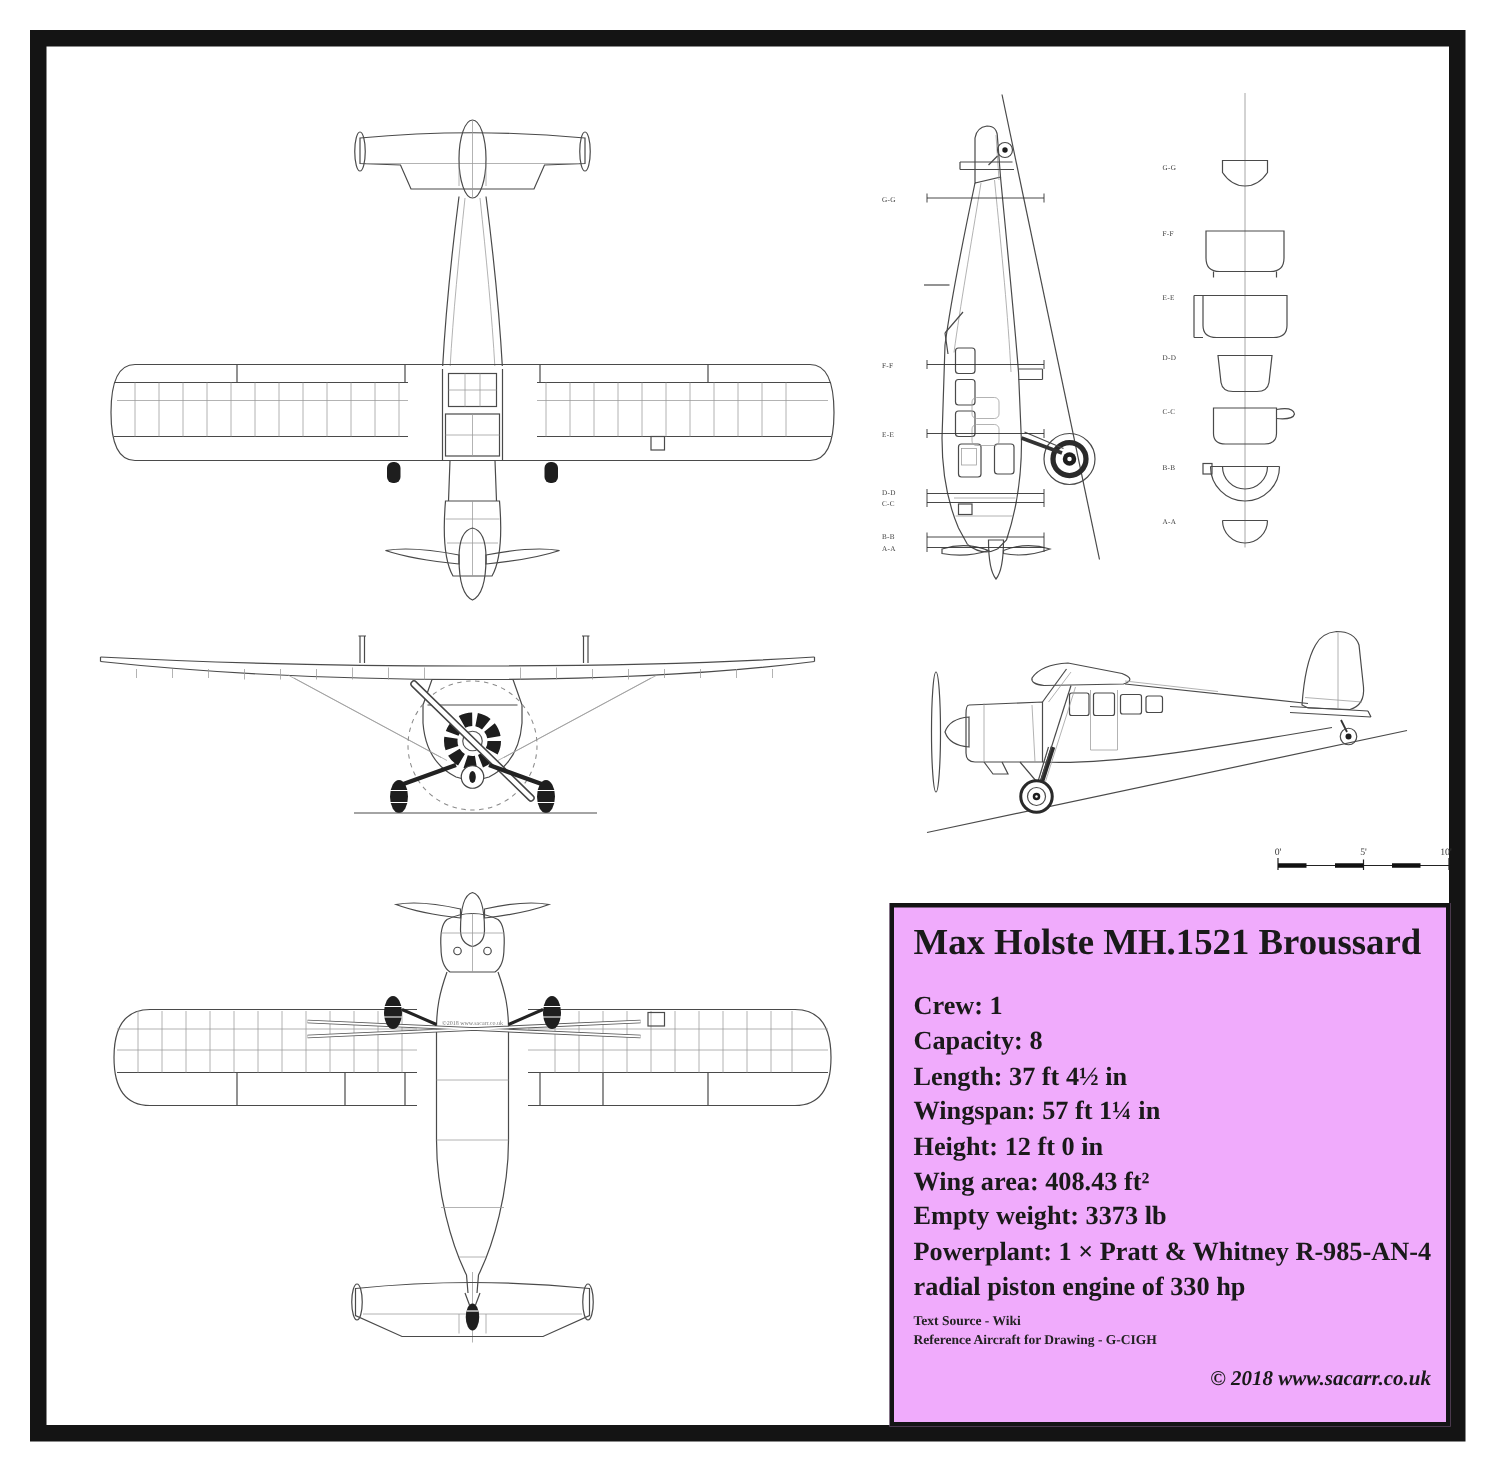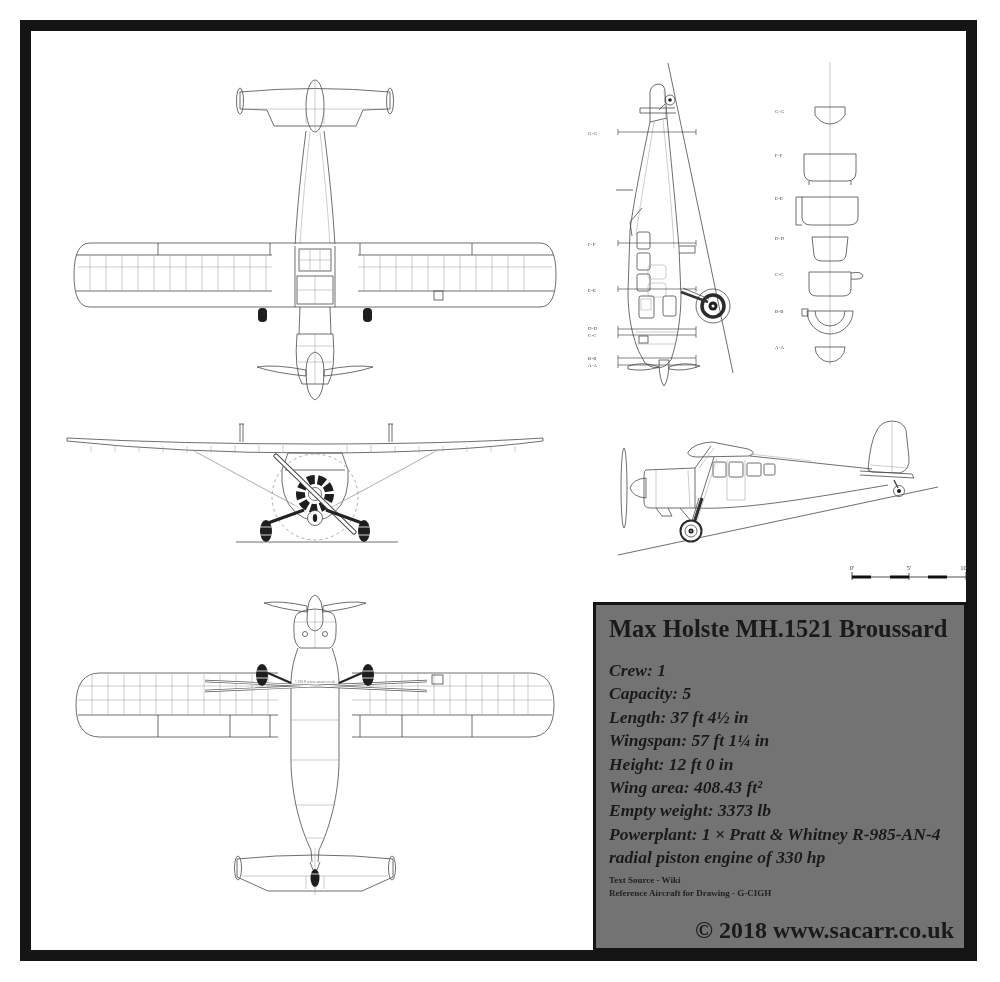--- a/index.html
+++ b/index.html
@@ -14,28 +14,28 @@
   svg.view { position:absolute; overflow:visible; }
   svg .ln   { stroke:#4a4a4a; stroke-width:.8; fill:none; }
   svg .lt   { stroke:#9a9a9a; stroke-width:.5; fill:none; }
   svg .dk   { fill:#1e1e1e; stroke:none; }
   svg text  { font-family:"Liberation Serif","DejaVu Serif",serif; fill:#3a3a3a; }
   .sec-label   { font-size:4.8px; letter-spacing:.2px; }
   .scale-label { font-size:6.5px; }
   .fuse-mark   { font-size:4px; fill:#777; }
   .spec-box {
     position:absolute; left:593px; top:602px; width:374px; height:349px;
-    border:3px solid #141414; box-sizing:border-box; background:#737373; color:#1a1a1a;
+    border:3px solid #141414; box-sizing:border-box; background:#f0abfc; color:#1a1a1a;
   }
   .spec-title { font-size:24.5px; font-weight:bold; margin:10px 0 0 13px; white-space:nowrap; }
-  .spec-lines { margin:16px 0 0 13px;font-style:italic; }
+  .spec-lines { margin:16px 0 0 13px; }
   .spec-line  { font-size:17.5px; font-weight:bold; line-height:23.4px; white-space:nowrap; }
   .footnotes  { margin:4px 0 0 13px; }
   .footnote   { font-size:9px; font-weight:bold; line-height:13.5px; color:#222; }
-  .copyright  { position:absolute; right:10px; bottom:4px; font-size:24px; font-weight:bold; white-space:nowrap; }
+  .copyright  { position:absolute; right:10px; bottom:20px; font-size:14px; font-weight:bold; white-space:nowrap;font-style:italic; }
 </style>
 </head>
 <body>
 
 <div class="canvas">
   <div class="frame"></div>
 
   <svg class="view" style="left:60px; top:50px;" width="500" height="350" viewBox="0 0 500 350">
 
     <ellipse class="ln" cx="180" cy="51" rx="3.5" ry="13"></ellipse>
@@ -293,21 +293,21 @@
       <text class="scale-label" x="252" y="170" text-anchor="middle">0'</text>
       <text class="scale-label" x="309" y="170" text-anchor="middle">5'</text>
       <text class="scale-label" x="364" y="170" text-anchor="middle">10'</text>
     </g>
   </svg>
 
   <div class="spec-box">
     <div class="spec-title">Max Holste MH.1521 Broussard</div>
     <div class="spec-lines">
       <div class="spec-line">Crew: 1</div>
-      <div class="spec-line">Capacity: 5</div>
+      <div class="spec-line">Capacity: 8</div>
       <div class="spec-line">Length: 37 ft 4½ in</div>
       <div class="spec-line">Wingspan: 57 ft 1¼ in</div>
       <div class="spec-line">Height: 12 ft 0 in</div>
       <div class="spec-line">Wing area: 408.43 ft²</div>
       <div class="spec-line">Empty weight: 3373 lb</div>
       <div class="spec-line">Powerplant: 1 × Pratt &amp; Whitney R-985-AN-4</div>
       <div class="spec-line">radial piston engine of 330 hp</div>
     </div>
     <div class="footnotes">
       <div class="footnote">Text Source - Wiki</div>

